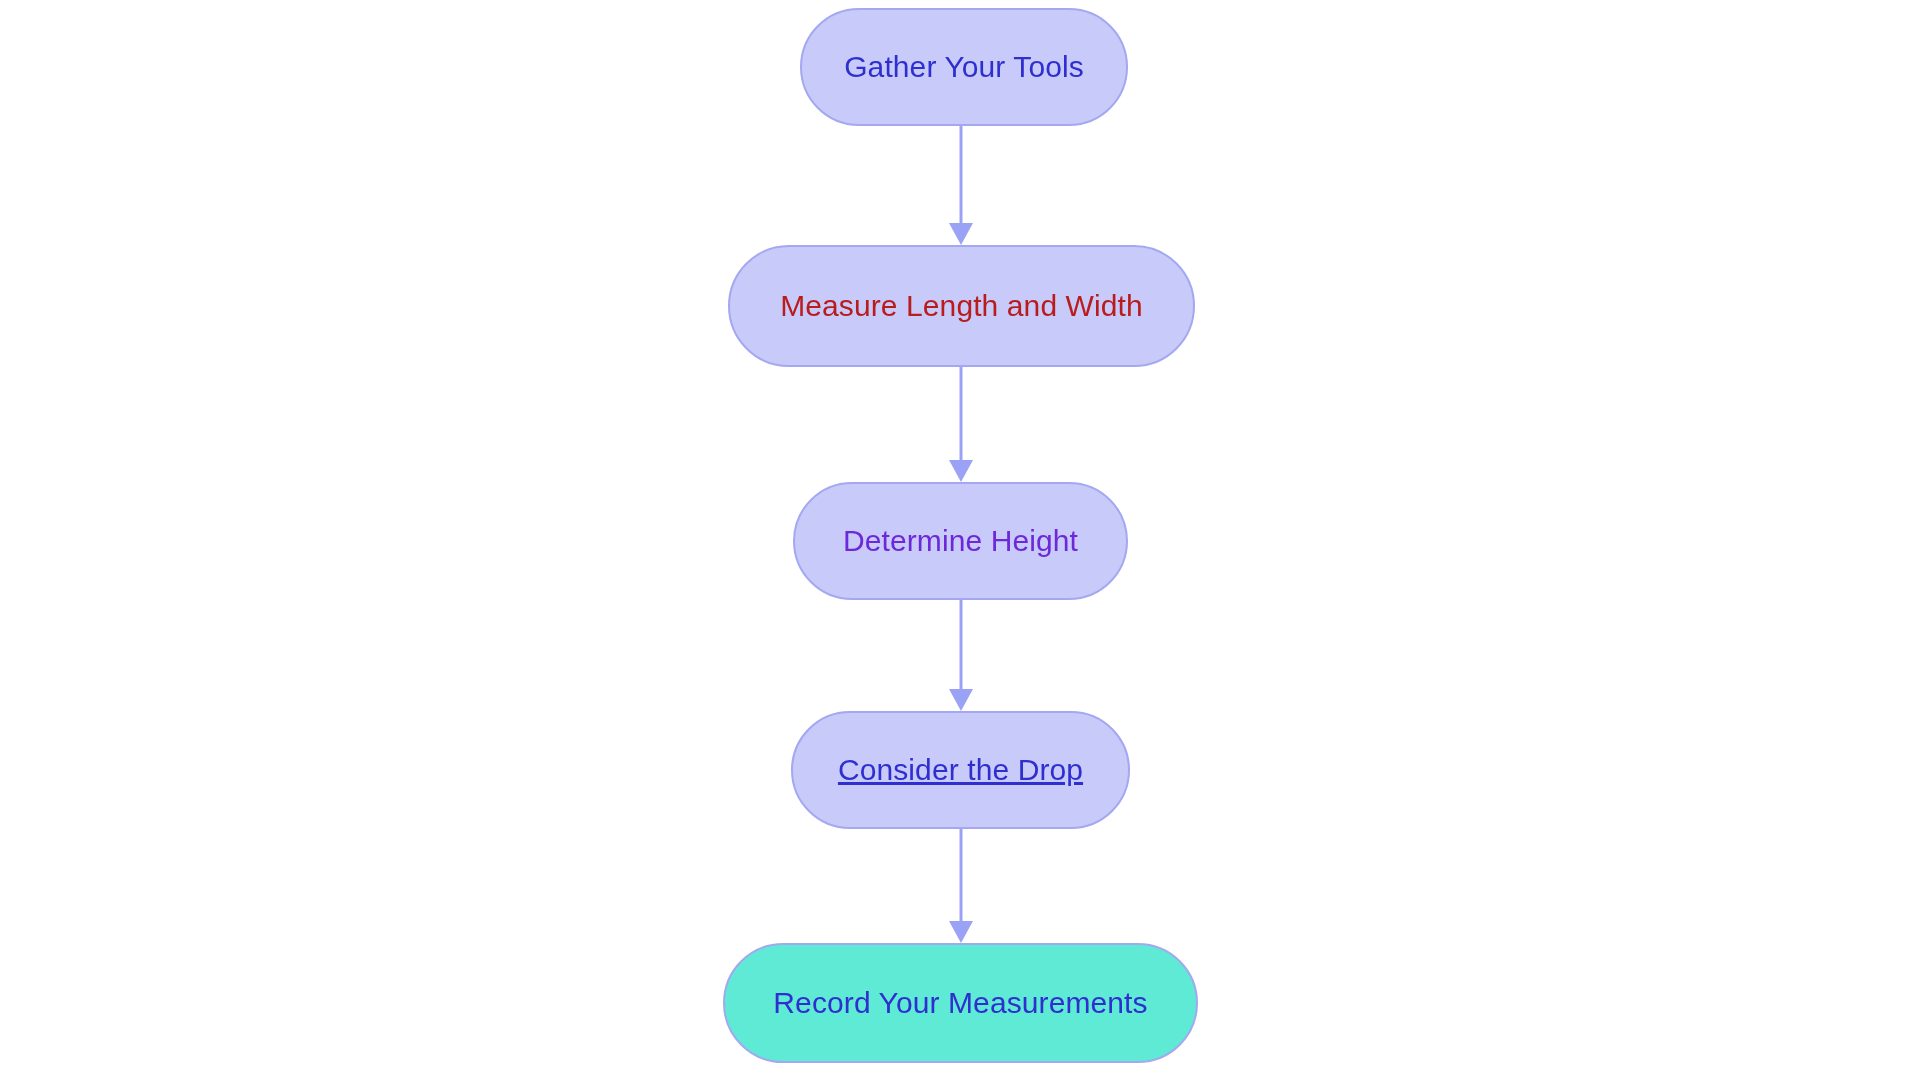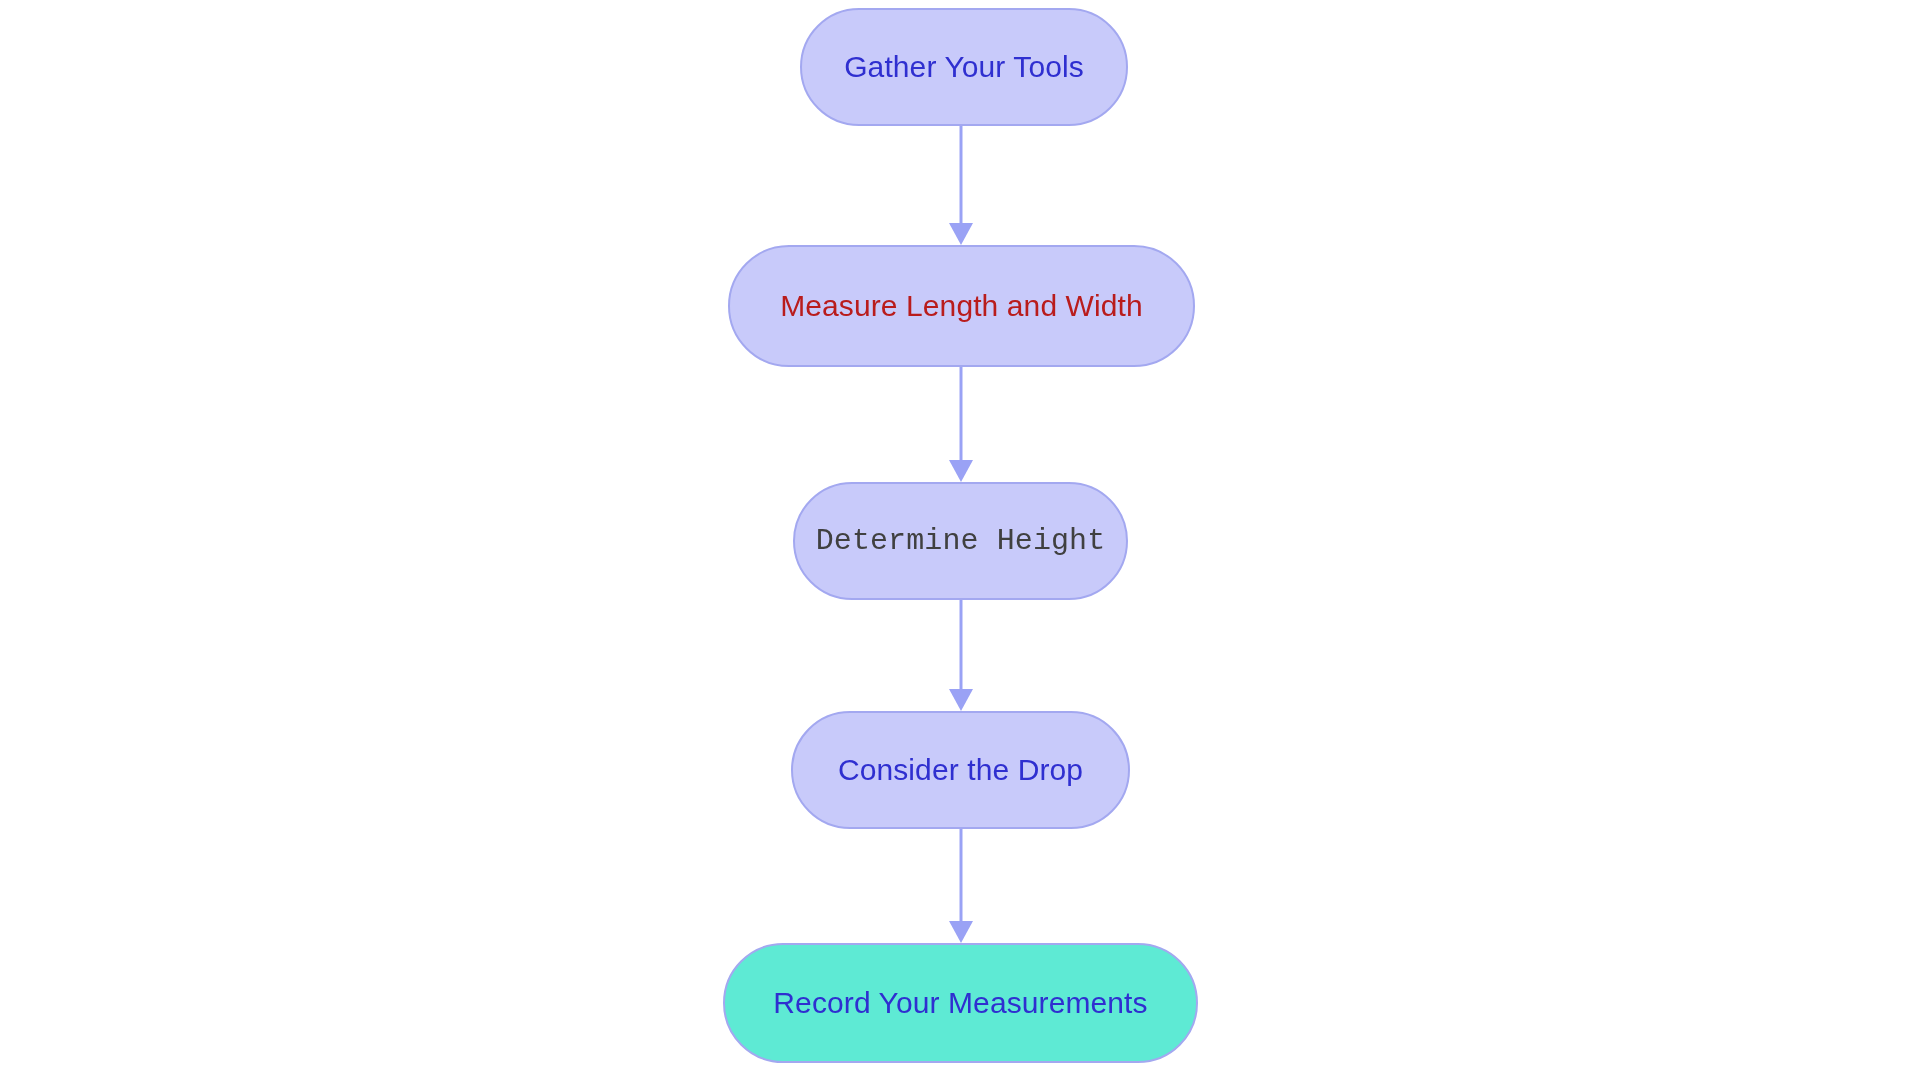--- a/index.html
+++ b/index.html
@@ -70,25 +70,25 @@
   </svg>
 
   <div class="flow-node" style="left: 800px; top: 8px; width: 328px; height: 118px; background: rgb(200, 202, 250); border-color: rgb(163, 168, 240); color: rgb(47, 47, 208);">
     <span class="node-label">Gather Your Tools</span>
   </div>
 
   <div class="flow-node" style="left: 728px; top: 245px; width: 467px; height: 122px; background: rgb(200, 202, 250); border-color: rgb(163, 168, 240); color: #b91c1c;">
     <span class="node-label">Measure Length and Width</span>
   </div>
 
-  <div class="flow-node" style="left: 793px; top: 482px; width: 335px; height: 118px; background: rgb(200, 202, 250); border-color: rgb(163, 168, 240); color: #404040; font-family: Liberation Mono, monospace;">
+  <div class="flow-node" style="left: 793px; top: 482px; width: 335px; height: 118px; background: rgb(200, 202, 250); border-color: rgb(163, 168, 240); color: #6d28d9;">
     <span class="node-label">Determine Height</span>
   </div>
 
-  <div class="flow-node" style="left: 791px; top: 711px; width: 339px; height: 118px; background: rgb(200, 202, 250); border-color: rgb(163, 168, 240); color: rgb(47, 47, 208);">
+  <div class="flow-node" style="left: 791px; top: 711px; width: 339px; height: 118px; background: rgb(200, 202, 250); border-color: rgb(163, 168, 240); color: rgb(47, 47, 208); text-decoration: underline;">
     <span class="node-label">Consider the Drop</span>
   </div>
 
   <div class="flow-node" style="left: 723px; top: 943px; width: 475px; height: 120px; background: #5eead4; border-color: rgb(163, 168, 240); color: rgb(47, 47, 208);">
     <span class="node-label">Record Your Measurements</span>
   </div>
 
 </div>
 
 </body></html>

